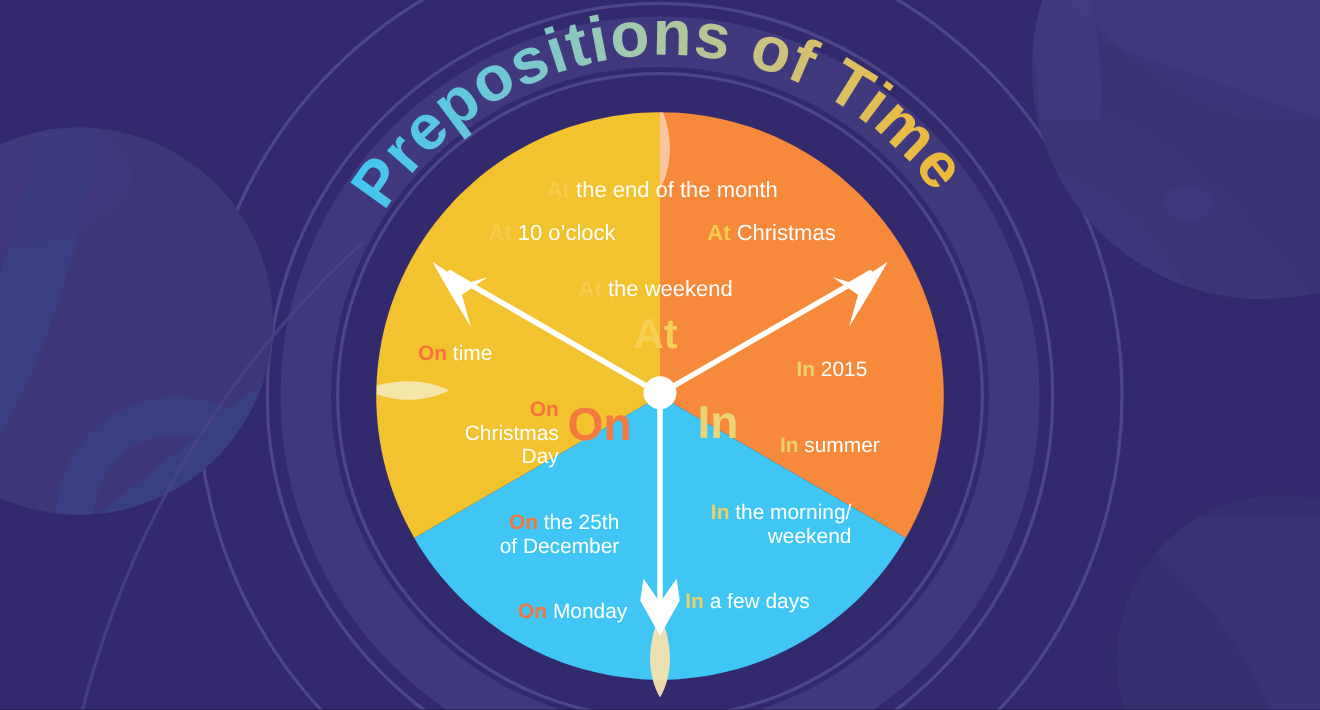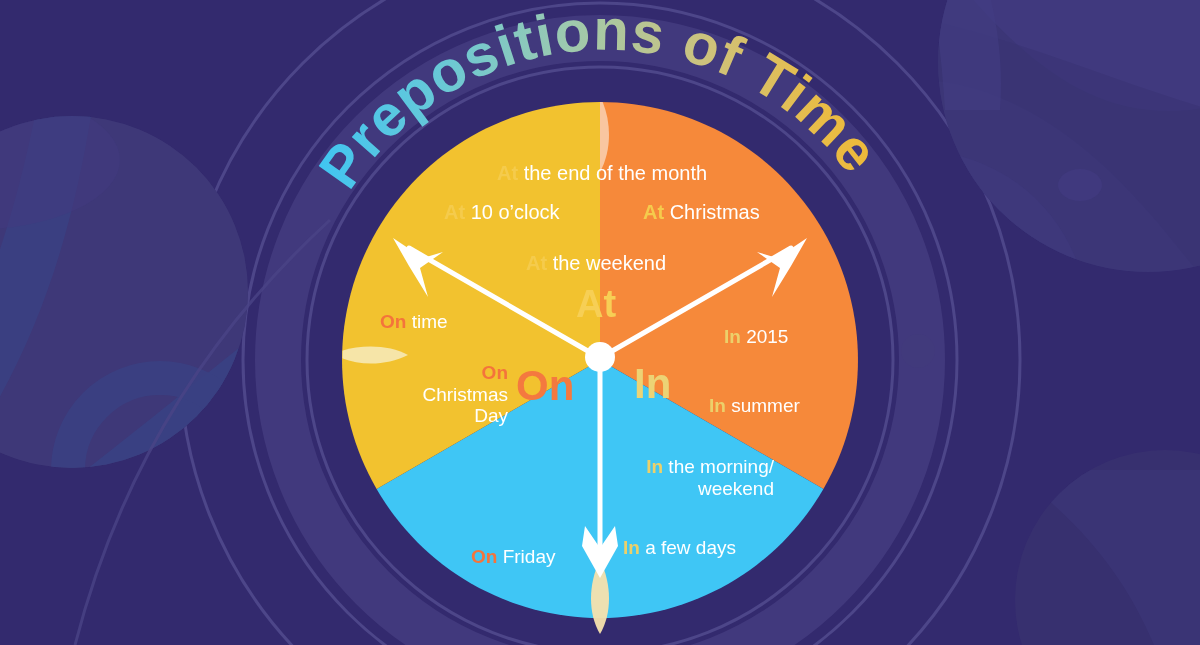--- a/index.html
+++ b/index.html
@@ -197,23 +197,27 @@
   <div class="lbl" style="left:380px;top:296px;font-size:19px;margin-top:15px;">
     <span class="pfx on-pfx">On</span><span> time</span>
   </div>
 
   <div class="lbl center-txt" style="left:368px;top:362px;width:140px;font-size:19px;">
     <span class="pfx on-pfx">On</span><br>
     <span>Christmas</span><br>
     <span>Day</span>
   </div>
 
+  <div class="lbl center-txt" style="left:418px;top:465px;width:145px;font-size:19px;">
+    <span class="pfx on-pfx">On</span><span> the 25th</span><br>
+    <span>of December</span>
+  </div>
 
   <div class="lbl" style="left:471px;top:546px;font-size:19px;">
-    <span class="pfx on-pfx">On</span><span> Friday</span>
+    <span class="pfx on-pfx">On</span><span> Monday</span>
   </div>
 
   <div class="big big-on" style="left:516px;top:362px;">On</div>
 
   <div class="lbl" style="left:712px;top:326px;font-size:19px;margin-left:12px;">
     <span class="pfx in-pfx">In</span><span> 2015</span>
   </div>
 
   <div class="lbl" style="left:709px;top:395px;font-size:19px;">
     <span class="pfx in-pfx">In</span><span> summer</span>

